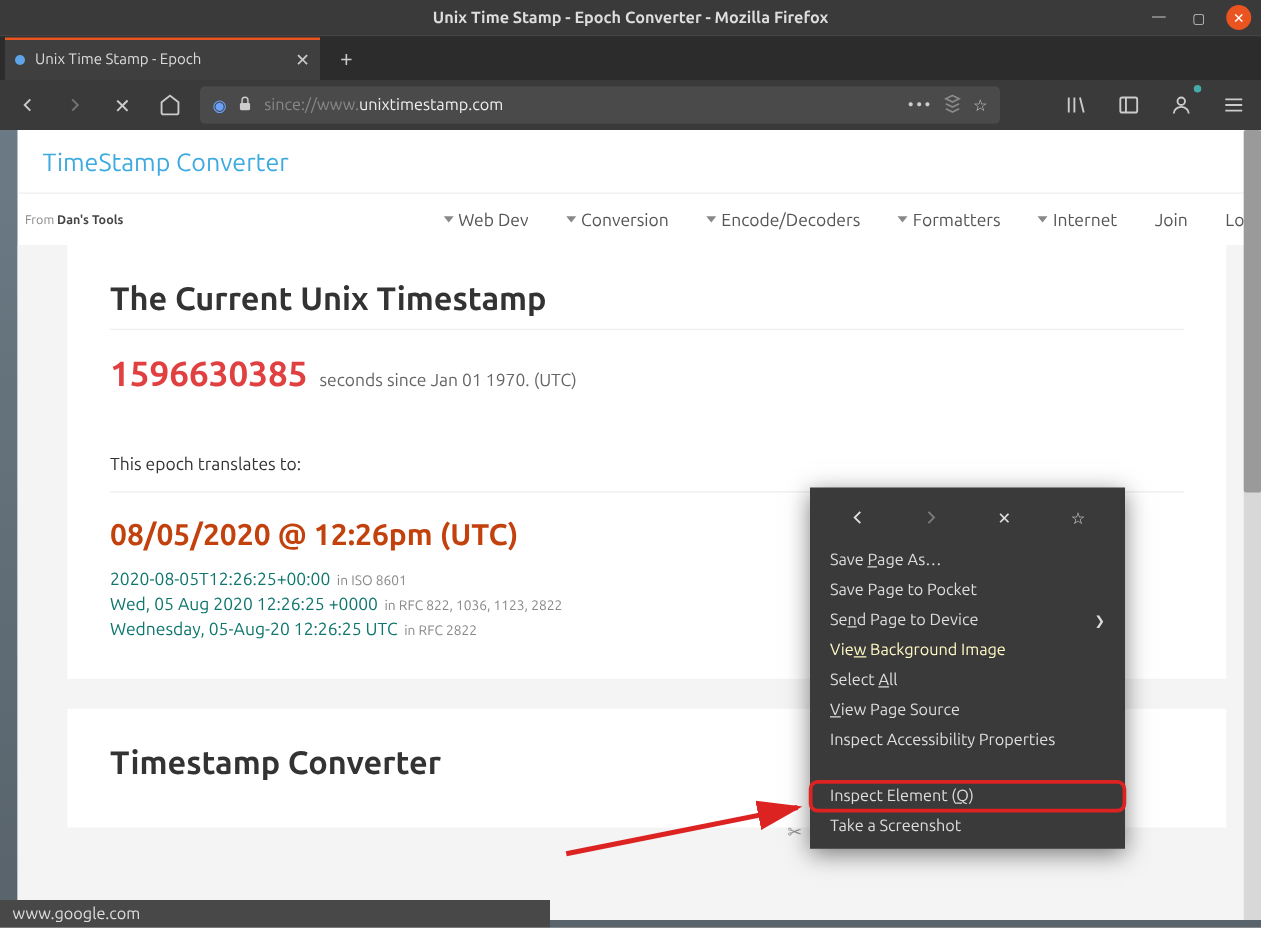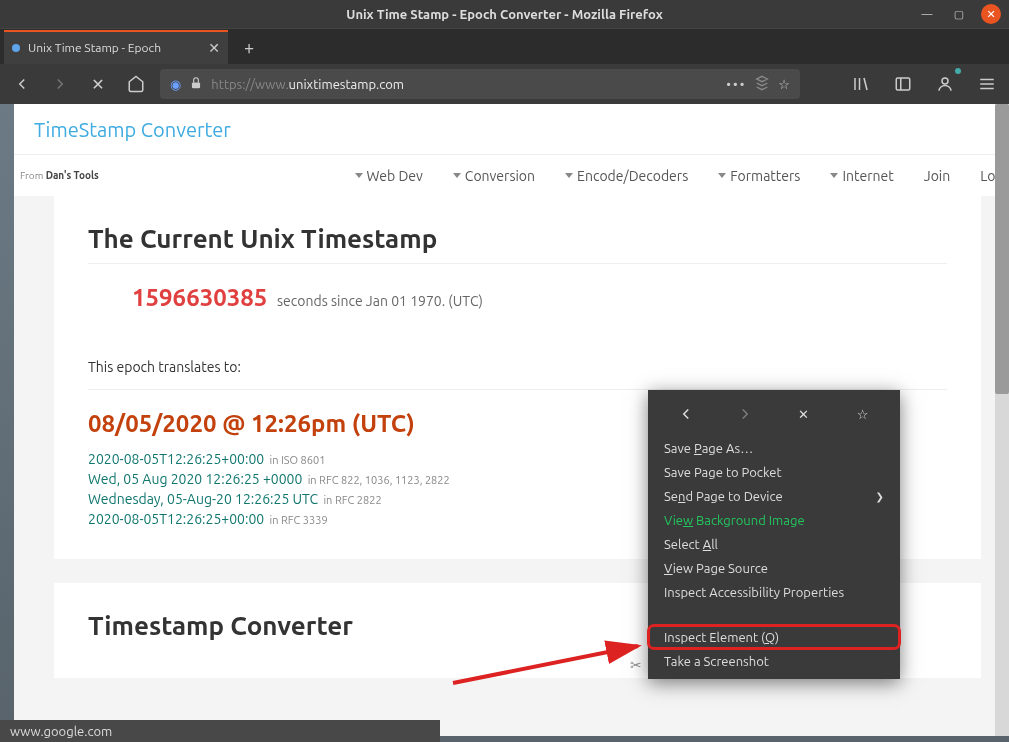--- a/index.html
+++ b/index.html
@@ -7,21 +7,21 @@
 
 
 .titlebar { height: 28px; background: #3a3a3a; display: flex; align-items: center; justify-content: center; position: relative; }
 .titlebar-text { color: #ddd; font-size: 13px; font-weight: bold; }
 .window-controls { position: absolute; right: 8px; top: 4px; display: flex; gap: 12px; }
 .wc-btn { width: 20px; height: 20px; border-radius: 50%; display: flex; align-items: center; justify-content: center; color: #ccc; font-size: 11px; cursor: pointer; }
 .wc-close { background: #e95420; color: #fff; }
 
 
 .tabstrip { height: 36px; background: #2c2c2c; display: flex; align-items: center; padding: 0 4px; border-top: 1px solid #444; }
-.tab { background: #3f3f3f; border-top: 2px solid #e95420; height: 34px; width: 224px; display: flex; align-items: center; padding: 0 8px; color: #ddd; font-size: 12px; gap: 8px; position: relative; }
+.tab { background: #3f3f3f; border-top: 2px solid #e95420; height: 34px; width: 252px; display: flex; align-items: center; padding: 0 8px; color: #ddd; font-size: 12px; gap: 8px; position: relative; }
 .tab-dot { width: 8px; height: 8px; background: #5da5e8; border-radius: 50%; }
 .tab-text { flex: 1; overflow: hidden; white-space: nowrap; }
 .tab-close { color: #ccc; font-size: 14px; cursor: pointer; }
 .newtab { width: 30px; height: 30px; display: flex; align-items: center; justify-content: center; color: #ccc; font-size: 18px; cursor: pointer; margin-left: 6px; }
 
 
 .navbar { height: 40px; background: #3a3a3a; display: flex; align-items: center; padding: 0 8px; gap: 10px; }
 .nav-btn { width: 28px; height: 28px; display: flex; align-items: center; justify-content: center; color: #ccc; cursor: pointer; }
 .nav-btn.disabled { opacity: 0.4; }
 .urlbar { flex: 1; background: #4a4a4a; height: 30px; border-radius: 4px; display: flex; align-items: center; padding: 0 10px; gap: 8px; color: #ccc; font-size: 13px; max-width: 640px; }
@@ -46,36 +46,36 @@
 .sitenav .from b { color: #444; }
 .sitenav-items { display: flex; gap: 30px; margin-left: auto; }
 .sitenav-item { display: flex; align-items: center; gap: 4px; color: #555; cursor: pointer; }
 .caret { width: 0; height: 0; border-left: 4px solid transparent; border-right: 4px solid transparent; border-top: 5px solid #888; }
 
 
 .page-bg { background: #f4f4f4; position: absolute; top: 92px; left: 0; right: 0; bottom: 0; padding: 0 40px; }
 .card { background: #fff; padding: 28px 34px; margin-top: 0px; }
 .h1 { font-size: 26px; font-weight: bold; color: #333; margin-bottom: 10px; }
 .hr { border: none; border-top: 1px solid #eee; margin: 8px 0 20px; }
-.bignum { color: #e04040; font-size: 24px; font-weight: bold; display: inline; margin-left: 44px; }
+.bignum { color: #e04040; font-size: 28px; font-weight: bold; display: inline; }
 .desc { color: #666; font-size: 14px; margin-left: 6px; }
 .sub { color: #333; font-size: 14px; font-weight: normal; margin-top: 48px; margin-bottom: 14px; }
 .bigdate { color: #c2410c; font-size: 24px; font-weight: bold; margin-top: 20px; margin-bottom: 14px; }
 .fmt-row { font-size: 14px; margin: 4px 0; }
 .fmt-row .val { font-weight: normal; color: #0f766e; }
 .fmt-row .note { font-size: 11px; color: #888; margin-left: 2px; }
 .card2 { background: #fff; padding: 28px 34px; margin-top: 24px; }
 
 
 .ctxmenu { position: absolute; top: 390px; left: 648px; width: 252px; background: #3a3a3a; color: #ddd; font-size: 13px; box-shadow: 0 4px 18px rgba(0,0,0,.5); padding: 6px 0; z-index: 100; }
 .ctx-toolbar { display: flex; justify-content: space-around; padding: 6px 8px 10px; }
 .ctx-tb-btn { width: 24px; height: 24px; display: flex; align-items: center; justify-content: center; color: #ddd; cursor: pointer; }
 .ctx-tb-btn.disabled { opacity: 0.4; }
 .ctx-item { padding: 5px 16px; cursor: pointer; display: flex; align-items: center; justify-content: space-between; }
-.ctx-item.disabled { color: #22c55e; }
+.ctx-item.disabled { color: #fef9c3; }
 .ctx-item .ul { text-decoration: underline; }
 .ctx-item.highlight { outline: 3px solid #d22; outline-offset: -2px; border-radius: 6px; margin-top: 21px; }
 .ctx-arrow { font-size: 10px; }
 .scissors { position: absolute; left: -18px; bottom: 6px; color: #888; font-size: 14px; }
 
 
 .red-arrow { position: absolute; top: 628px; left: 448px; z-index: 101; pointer-events: none; }
 
 
 .statusbar { position: absolute; bottom: 0; left: 0; background: #484848; color: #ddd; font-size: 13px; padding: 4px 10px; width: 440px; }
@@ -124,21 +124,21 @@
   </div>
   <div class="urlbar">
     <span style="color:#6aa0ff">◉</span>
     <span>
       <svg width="14" height="14" viewBox="0 0 24 24" fill="#ccc">
           <rect x="5" y="11" width="14" height="10" rx="2"></rect>
           <path d="M8 11V7a4 4 0 118 0v4" fill="none" stroke="#ccc" stroke-width="2"></path>
         </svg>
     </span>
     <span>
-      <span class="proto">https://</span><span class="proto">www.</span><span class="domain">unixtimestamp.com</span>
+      <span class="proto">since://</span><span class="proto">www.</span><span class="domain">unixtimestamp.com</span>
     </span>
     <span class="dots">•••</span>
     <span>
       <svg width="16" height="16" viewBox="0 0 24 24" fill="none" stroke="#ccc" stroke-width="2">
           <path d="M12 2l8 4-8 4-8-4 8-4z M4 12l8 4 8-4 M4 18l8 4 8-4" opacity="0.5"></path>
         </svg>
     </span>
     <span>☆</span>
   </div>
   <div class="right-icons">
@@ -219,21 +219,20 @@
       <div>
         <span class="bignum">1596630385</span>
         <span class="desc">seconds since Jan 01 1970. (UTC)</span>
       </div>
       <div class="sub">This epoch translates to:</div>
       <hr class="hr">
       <div class="bigdate">08/05/2020 @ 12:26pm (UTC)</div>
       <div class="fmt-row"><span class="val">2020-08-05T12:26:25+00:00</span> <span class="note">in ISO 8601</span></div>
       <div class="fmt-row"><span class="val">Wed, 05 Aug 2020 12:26:25 +0000</span> <span class="note">in RFC 822, 1036, 1123, 2822</span></div>
       <div class="fmt-row"><span class="val">Wednesday, 05-Aug-20 12:26:25 UTC</span> <span class="note">in RFC 2822</span></div>
-      <div class="fmt-row"><span class="val">2020-08-05T12:26:25+00:00</span> <span class="note">in RFC 3339</span></div>
     </div>
     <div class="card2">
       <div class="h1">Timestamp Converter</div>
     </div>
   </div>
 </div>
 
 <div class="vscroll">
   <div class="vscroll-thumb"></div>
 </div>

